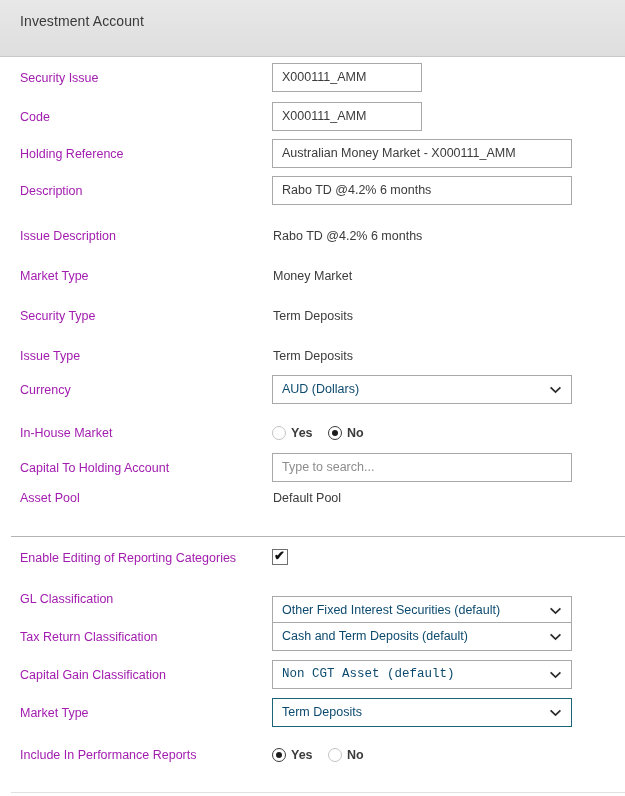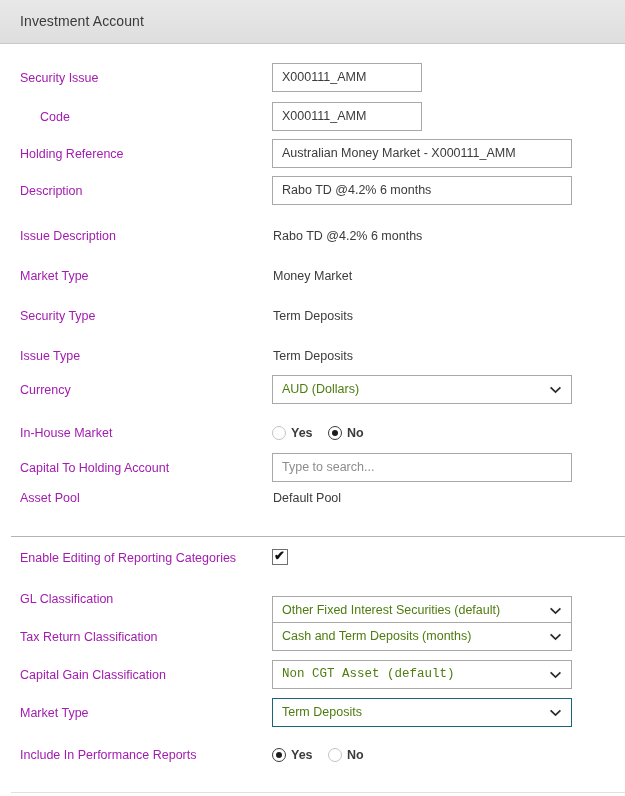--- a/index.html
+++ b/index.html
@@ -14,21 +14,21 @@
     color: #333333;
     overflow: hidden;
     position: relative;
   }
 
   
   .panel-header {
     position: absolute;
     left: 0; top: 0;
     width: 625px;
-    height: 44px;
+    height: 57px;
     background: linear-gradient(to bottom, #e8e8e8 0%, #e2e2e2 60%, #dedede 100%);
     border-bottom: 1px solid #c9c9c9;
     box-sizing: border-box;
   }
   .panel-header-title {
     position: absolute;
     left: 20px;
     top: 13px;
     font-size: 14px;
     color: #3a3a3a;
@@ -88,21 +88,21 @@
   
   .select {
     position: absolute;
     left: 272px;
     box-sizing: border-box;
     width: 300px;
     height: 29px;
     background: #ffffff;
     border: 1px solid #a8a8a8;
     font-size: 12.5px;
-    color: #4d7c0f;
+    color: #0c4a6e;
     line-height: 27px;
     padding: 0 30px 0 9px;
     white-space: nowrap;
     overflow: hidden;
   }
   .select.focused {
     border: 1px solid #1b6377;
   }
   .chev {
     position: absolute;
@@ -198,21 +198,21 @@
 </div>
 
 <div class="form">
 
   <div class="row" style="top:21px;">
     <div class="label" style="top:7px;">Security Issue</div>
     <div class="textbox w-short" style="top:0;">X000111_AMM</div>
   </div>
 
   <div class="row" style="top:60px;">
-    <div class="label" style="top:7px;margin-left:20px;">Code</div>
+    <div class="label" style="top:7px;">Code</div>
     <div class="textbox w-short" style="top:0;">X000111_AMM</div>
   </div>
 
   <div class="row" style="top:97px;">
     <div class="label" style="top:7px;">Holding Reference</div>
     <div class="textbox w-long" style="top:0;">Australian Money Market - X000111_AMM</div>
   </div>
 
   <div class="row" style="top:134px;">
     <div class="label" style="top:7px;">Description</div>
@@ -292,21 +292,21 @@
         <svg width="11" height="11" viewBox="0 0 11 11">
             <path d="M1.2 3.4 L5.5 7.6 L9.8 3.4" fill="none" stroke="#2b2b2b" stroke-width="1.7" stroke-linecap="square"></path>
           </svg>
       </span>
     </div>
   </div>
 
   <div class="row" style="top:580px;">
     <div class="label" style="top:7px;">Tax Return Classification</div>
     <div class="select" style="top:0;">
-      <span>Cash and Term Deposits (months)</span>
+      <span>Cash and Term Deposits (default)</span>
       <span class="chev">
         <svg width="11" height="11" viewBox="0 0 11 11">
             <path d="M1.2 3.4 L5.5 7.6 L9.8 3.4" fill="none" stroke="#2b2b2b" stroke-width="1.7" stroke-linecap="square"></path>
           </svg>
       </span>
     </div>
   </div>
 
   <div class="row" style="top:618px;">
     <div class="label" style="top:7px;">Capital Gain Classification</div>

